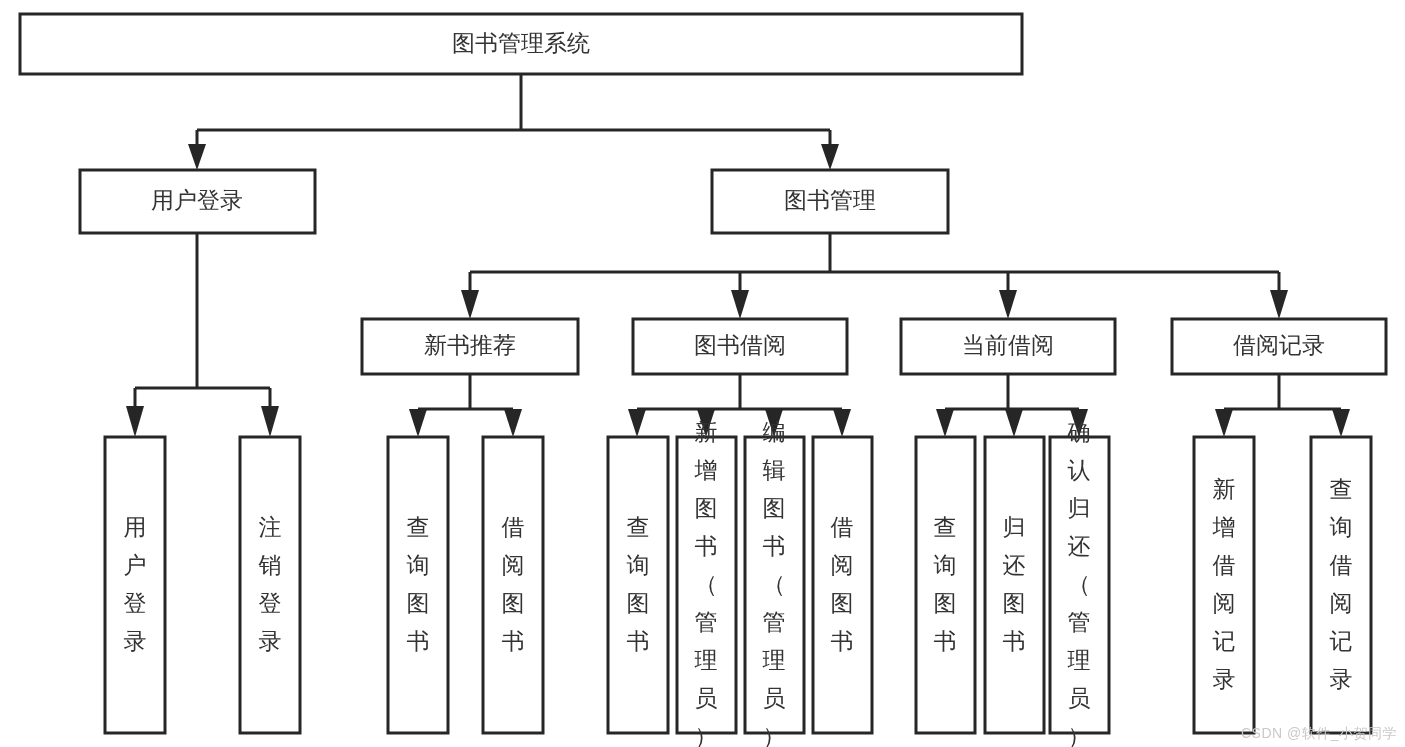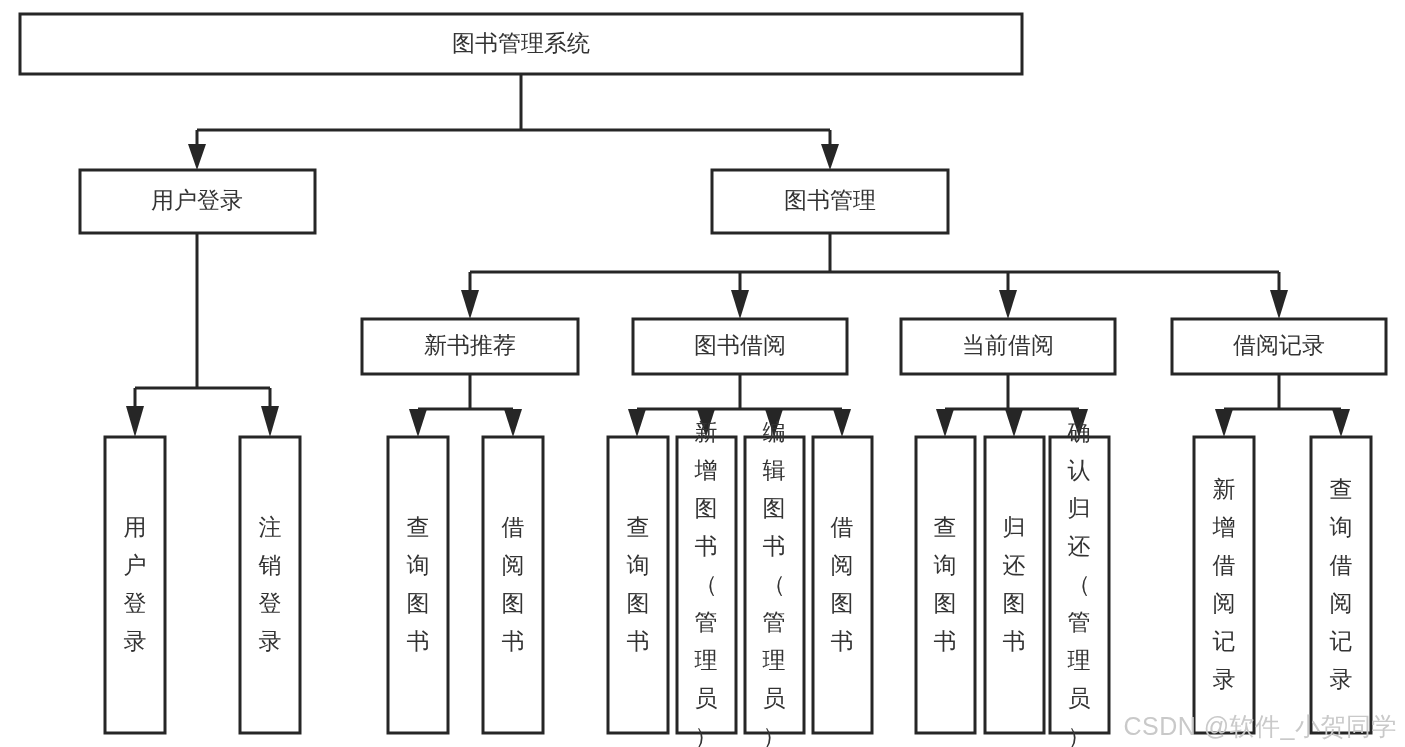--- a/index.html
+++ b/index.html
@@ -44,21 +44,21 @@
     fill: #333333;
     font-family: "Liberation Sans", "DejaVu Sans", sans-serif;
     font-size: 23px;
     text-anchor: middle;
   }
   .watermark {
     position: absolute;
     right: 8px;
     bottom: 4px;
     font-family: "Liberation Sans", "DejaVu Sans", sans-serif;
-    font-size: 25px;
+    font-size: 14px;
     color: #c9c9c9;
     white-space: nowrap;
     letter-spacing: 0.5px;
   }
 </style>
 </head>
 <body>
 
 <svg id="diagram" viewBox="0 0 1405 747">
 

